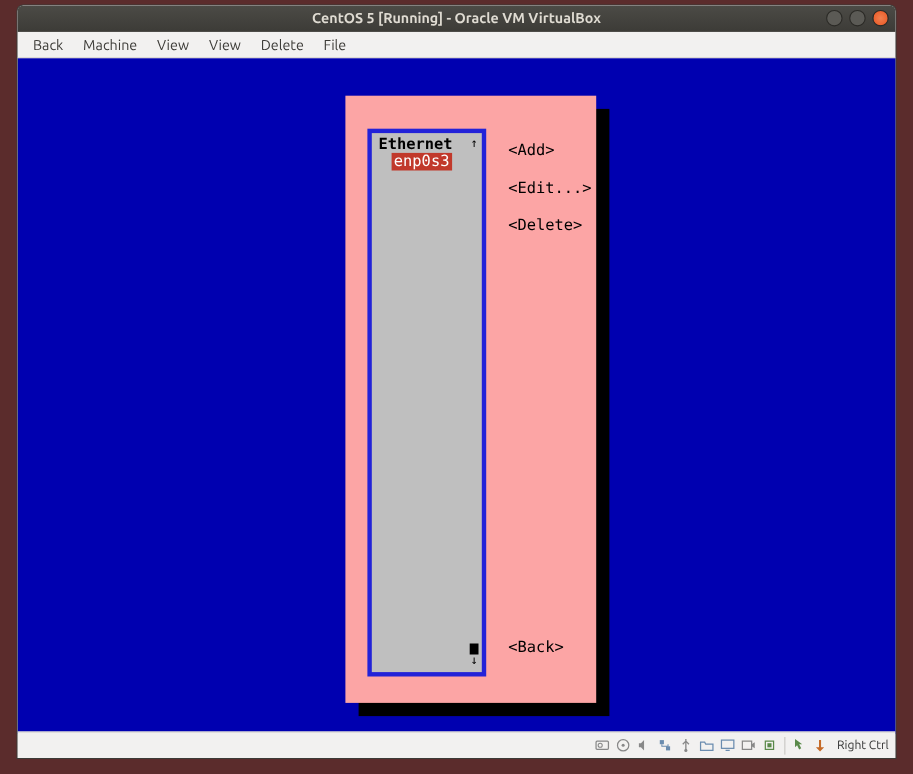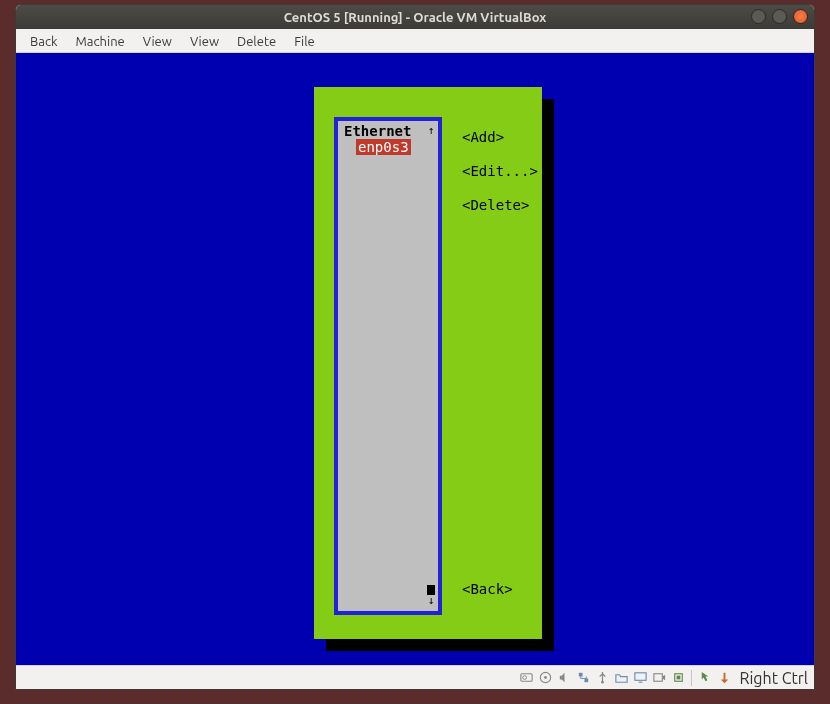--- a/index.html
+++ b/index.html
@@ -74,21 +74,21 @@
   width: 228px;
   height: 552px;
   background: #000;
 }
 .dialog {
   position: absolute;
   left: 298px;
   top: 34px;
   width: 228px;
   height: 552px;
-  background: #84cc16;
+  background: #fca5a5;
   font-family: "DejaVu Sans Mono", "Liberation Mono", monospace;
   font-size: 14px;
   line-height: 16px;
   color: #000;
   text-decoration: underline;
 }
 .listframe-outer {
   position: absolute;
   left: 20px;
   top: 30px;
@@ -155,21 +155,21 @@
   width: 100%;
   height: 24px;
   background: #f2f1f0;
   border-top: 1px solid #d6d3cf;
   display: flex;
   align-items: center;
   justify-content: flex-end;
   padding: 0 6px;
   gap: 3px;
   color: #555;
-  font-size: 16px;
+  font-size: 11px;
 }
 .status-icon {
   width: 16px; height: 16px;
   display:flex;align-items:center;justify-content:center;
   color:#6a8caf;
 }
 .status-icon svg { width:15px; height:15px; }
 .host-key { color:#333; margin-left:4px; }
 .divider {
   width:1px;height:16px;background:#c8c6c2;margin:0 2px;

